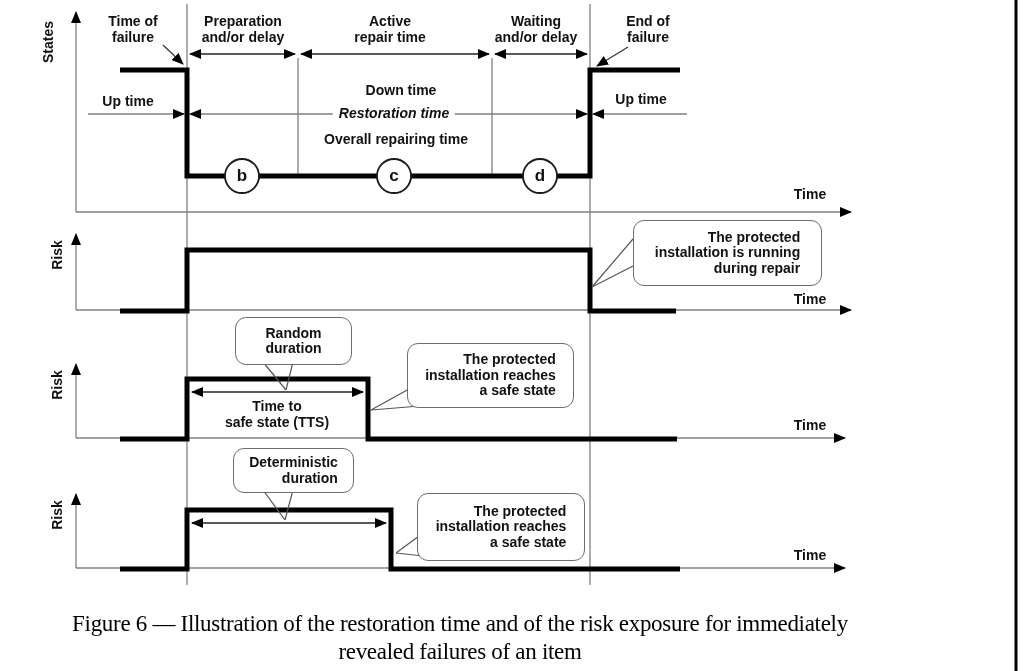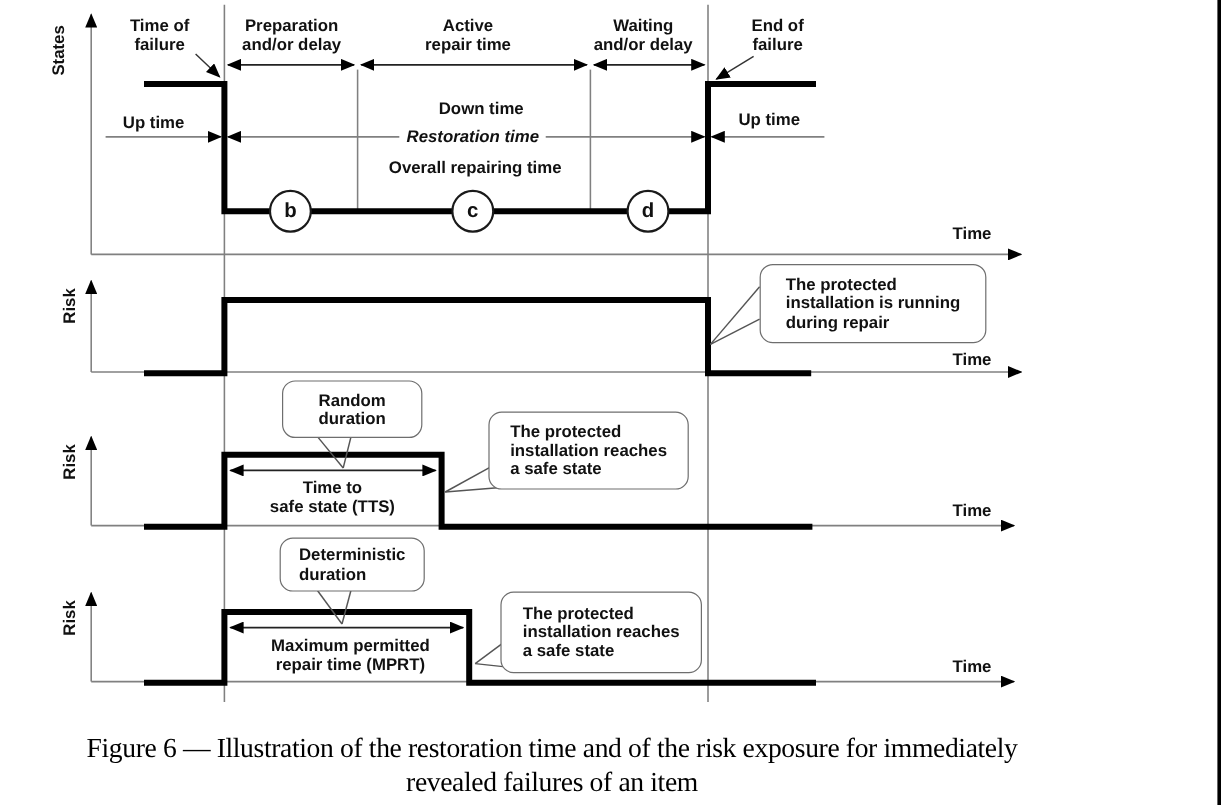--- a/index.html
+++ b/index.html
@@ -5,21 +5,21 @@
   html,body{margin:0;padding:0;background:#fff;}
   #page{position:relative;width:1024px;height:671px;background:#ffffff;overflow:hidden;
         font-family:"Liberation Sans", sans-serif;color:#111;}
   #gfx{position:absolute;left:0;top:0;}
   .lbl{position:absolute;transform:translate(-50%,-50%);white-space:pre-line;text-align:center;
        font-weight:bold;font-size:14px;line-height:15.5px;color:#111;}
   .rot{transform:translate(-50%,-50%) rotate(-90deg);}
   .whitebg{background:#fff;padding:0 6px;}
   .callout{position:absolute;display:flex;align-items:center;justify-content:center;
            background:#fff;border:1.6px solid #6e6e6e;border-radius:11px;
-           font-weight:bold;font-size:14px;line-height:15.5px;text-align:left;white-space:pre-line;}
+           font-weight:bold;font-size:14px;line-height:15.5px;text-align:right;white-space:pre-line;}
   .circle-letter{position:absolute;transform:translate(-50%,-52%);font-weight:bold;font-size:17px;}
   #caption{position:absolute;left:0;top:610px;width:920px;text-align:center;
            font-family:"Liberation Serif", serif;font-weight:normal;font-size:23px;
            line-height:28px;letter-spacing:-0.3px;white-space:pre-line;color:#000;}
 </style>
 </head>
 <body>
 
 <div id="page">
 
@@ -139,22 +139,20 @@
   <div class="lbl" style="left:277px;top:414px;">Time to
 safe state (TTS)</div>
   <div class="callout" style="left:407px;top:343px;width:165px;height:63px;">The protected
 installation reaches
 a safe state</div>
   <div class="lbl" style="left:810px;top:426px;">Time</div>
 
   <div class="lbl rot" style="left:58px;top:515px;">Risk</div>
   <div class="callout" style="left:233px;top:448px;width:119px;height:43px;">Deterministic
 duration</div>
-  <div class="lbl" style="left:292px;top:546px;">Maximum permitted
-repair time (MPRT)</div>
   <div class="callout" style="left:417px;top:493px;width:166px;height:66px;">The protected
 installation reaches
 a safe state</div>
   <div class="lbl" style="left:810px;top:556px;">Time</div>
 
   <div id="caption">Figure 6 — Illustration of the restoration time and of the risk exposure for immediately
 revealed failures of an item</div>
 
 </div>
 

